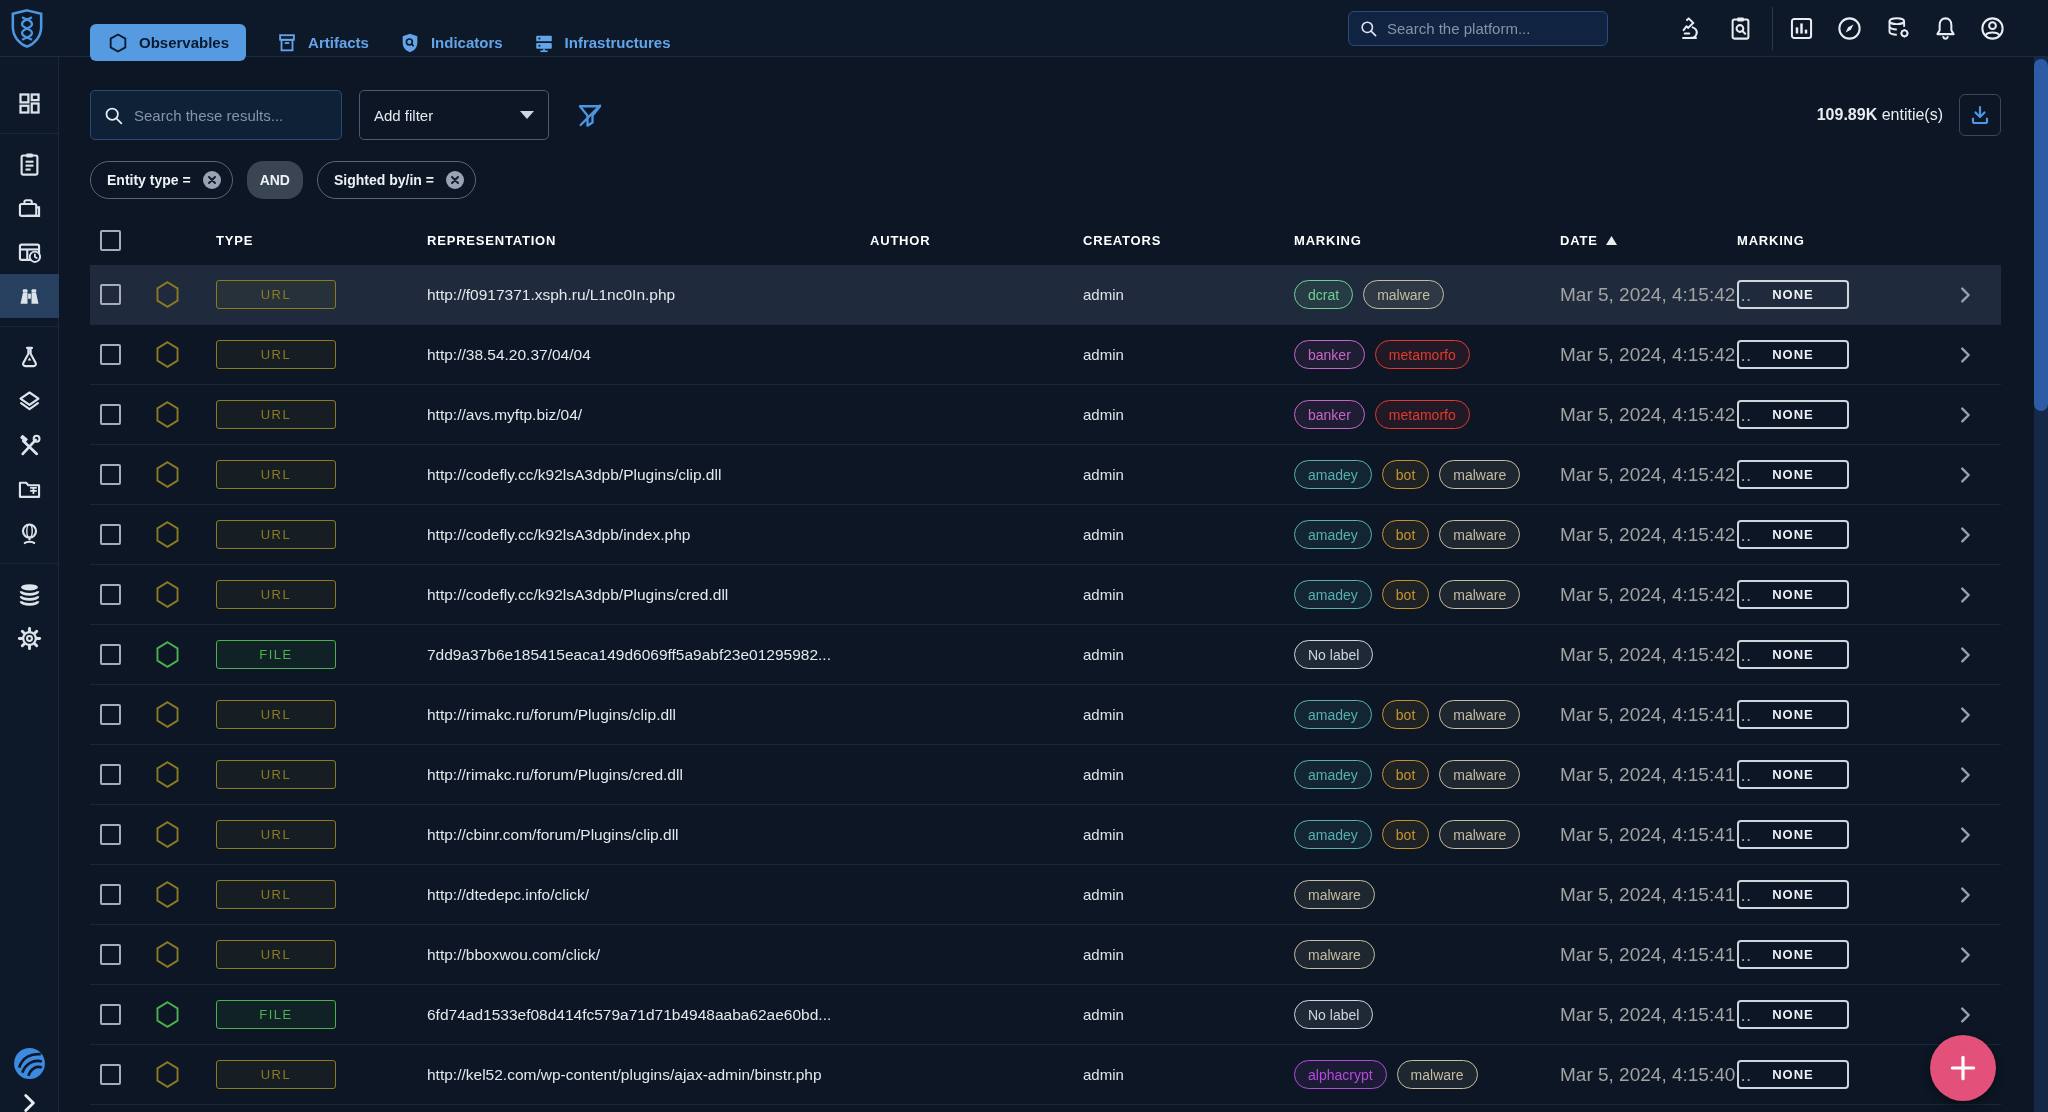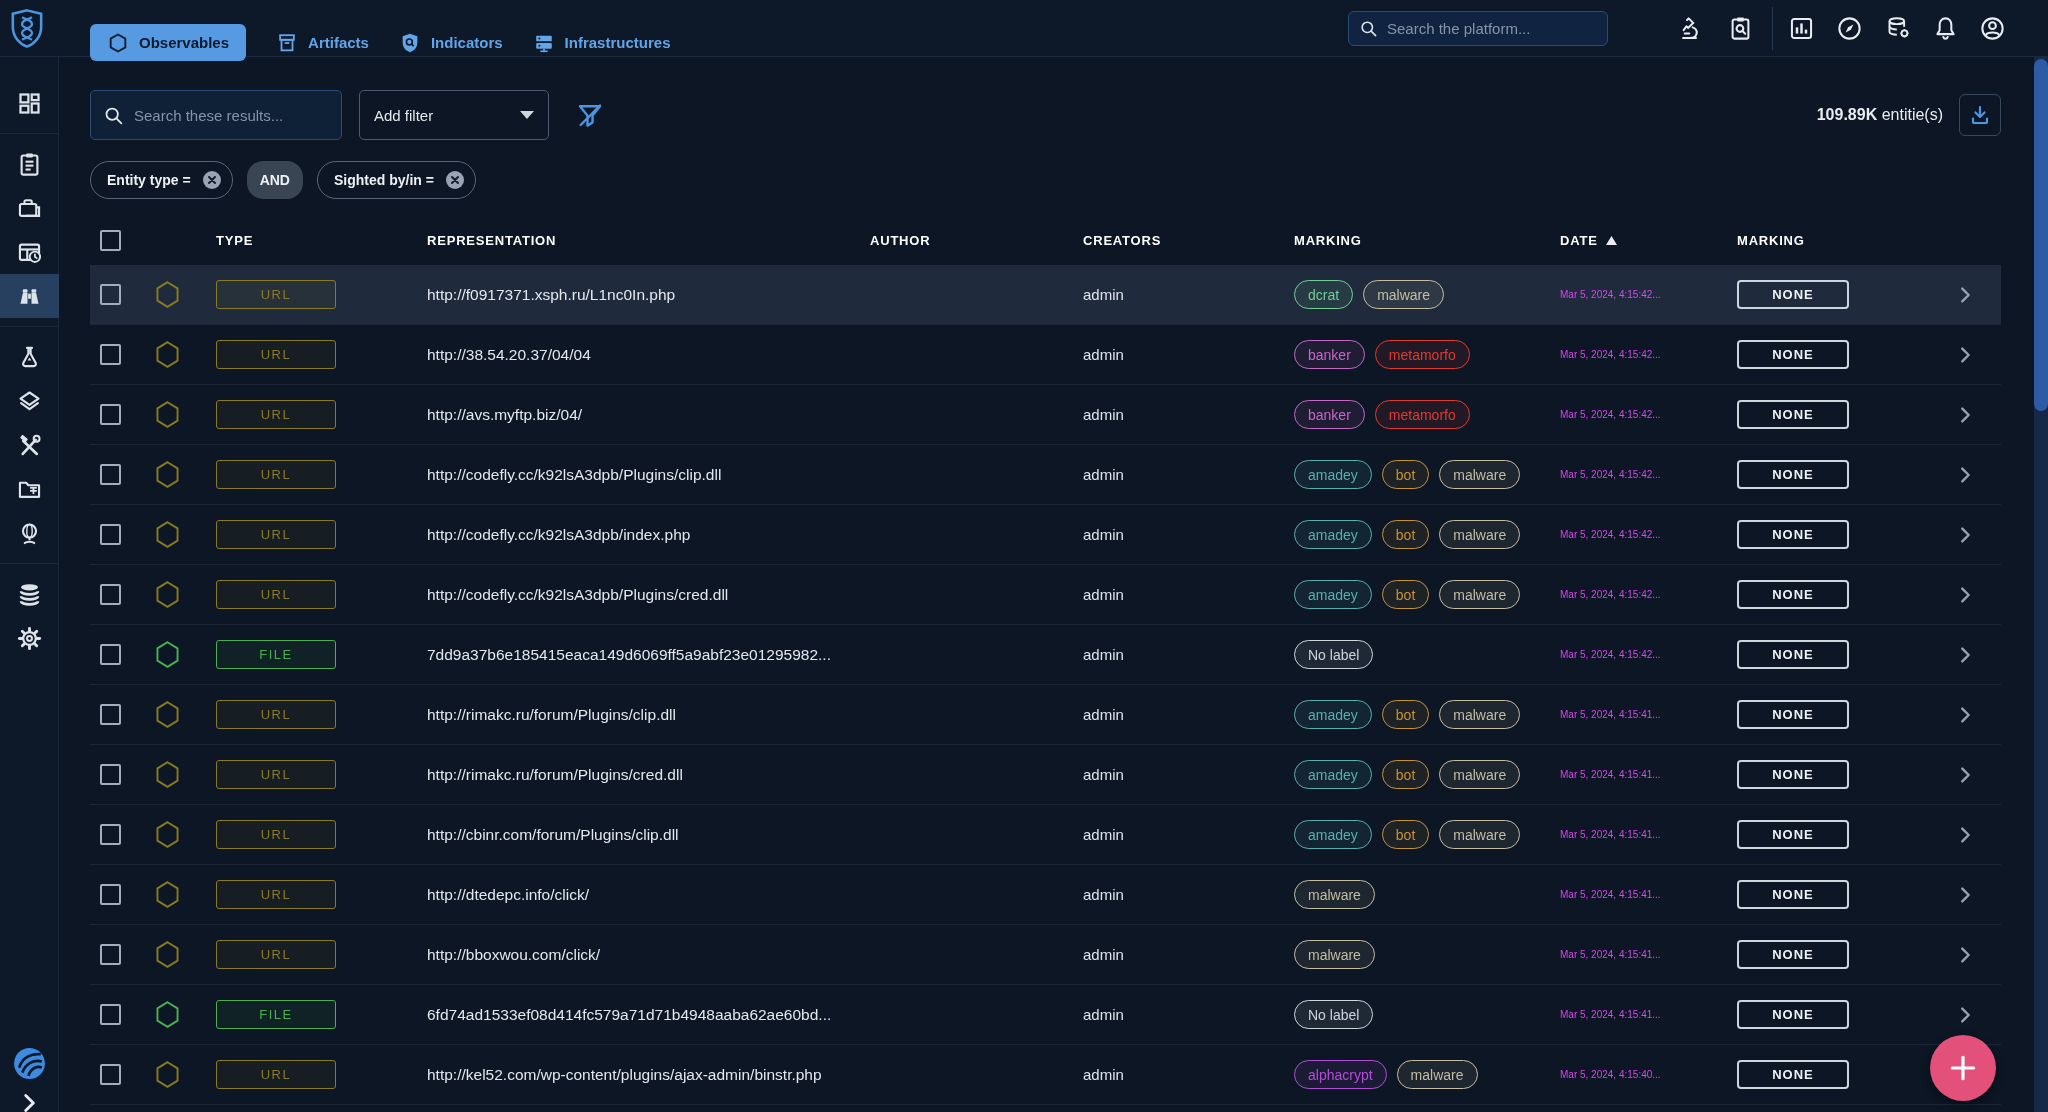--- a/index.html
+++ b/index.html
@@ -68,21 +68,21 @@
 .c-labels{width:266px;gap:10px}
 .c-date{width:177px}
 .c-marking{width:217px}
 .c-chevron{width:47px}
 .checkbox{width:21px;height:21px;border:2px solid #a3adbd;border-radius:2px;display:inline-block;cursor:pointer;background:transparent}
 .hex{width:27px;height:29px}
 .type-chip{display:inline-flex;align-items:center;justify-content:center;width:120px;height:29px;border:1px solid;border-radius:3px;font-size:13px;letter-spacing:1.5px}
 .rep{font-size:15.5px;color:#e3e8ee;white-space:nowrap}
 .cell-text{font-size:15px;color:#dfe4ea}
 .label-chip{display:inline-flex;align-items:center;height:29px;padding:0 13px;border:1px solid;border-radius:15px;font-size:14px;white-space:nowrap;cursor:pointer}
-.date-text{font-size:10px;color:#d946ef;white-space:nowrap}
+.date-text{font-size:19px;color:#a3a3a3;white-space:nowrap}
 .marking-chip{display:inline-flex;align-items:center;justify-content:center;width:112px;height:29px;border:2px solid #cdd5dd;border-radius:4px;font-size:13px;font-weight:700;letter-spacing:1px;color:#eef1f5}
 .chev{width:22px;height:22px;color:#97a1b1;cursor:pointer}
 
 
 .scroll-track{position:absolute;right:0;top:57px;width:14px;height:1055px;background:#152848;z-index:7}
 .scroll-thumb{position:absolute;right:0;top:2px;width:14px;height:352px;background:#2e5ba6;border-radius:7px;cursor:grab}
 .fab{position:absolute;left:1930px;top:1035px;width:66px;height:66px;border-radius:50%;background:#e3517b;display:flex;align-items:center;justify-content:center;z-index:9;cursor:pointer;box-shadow:0 4px 10px rgba(0,0,0,.4)}
 .fab svg{width:32px;height:32px;color:#fff}
 </style>
 </head>

